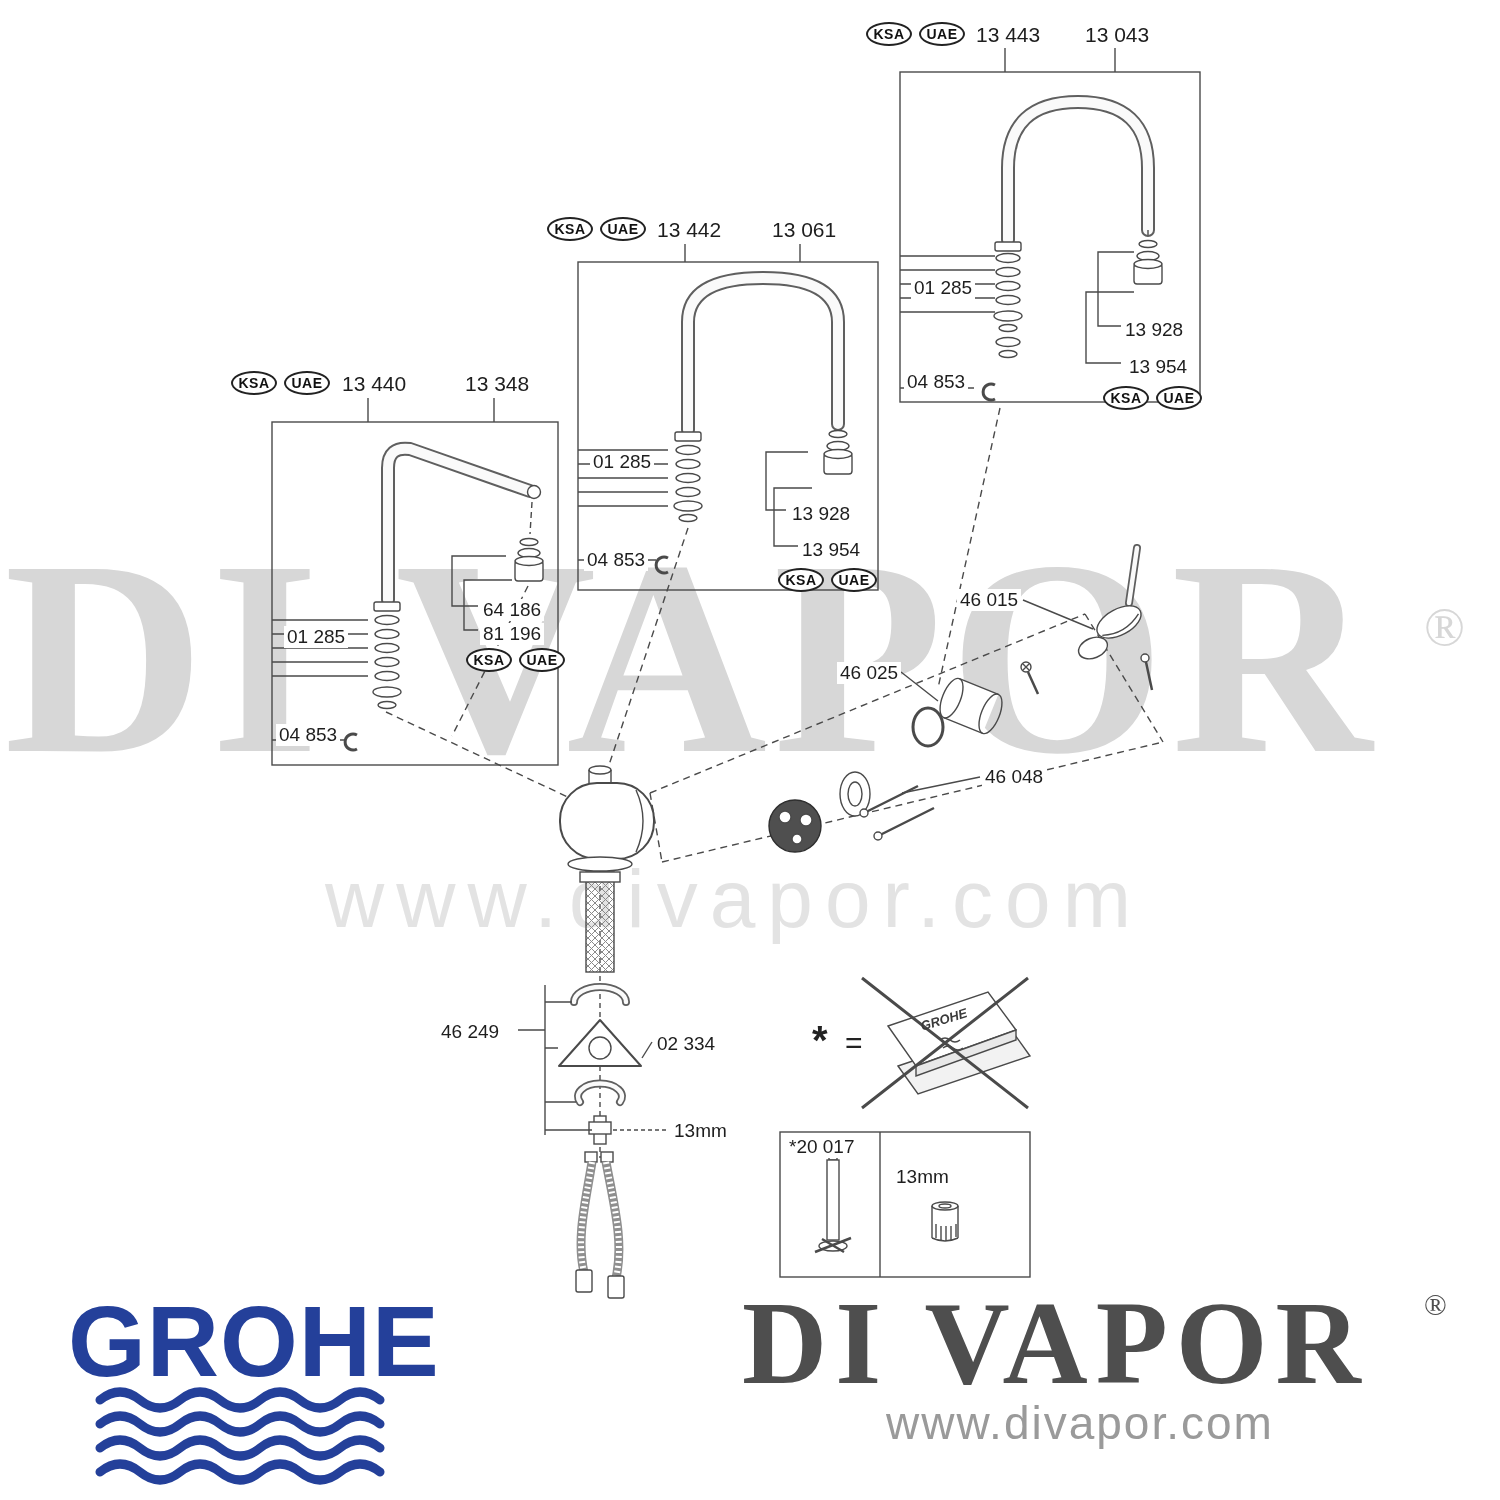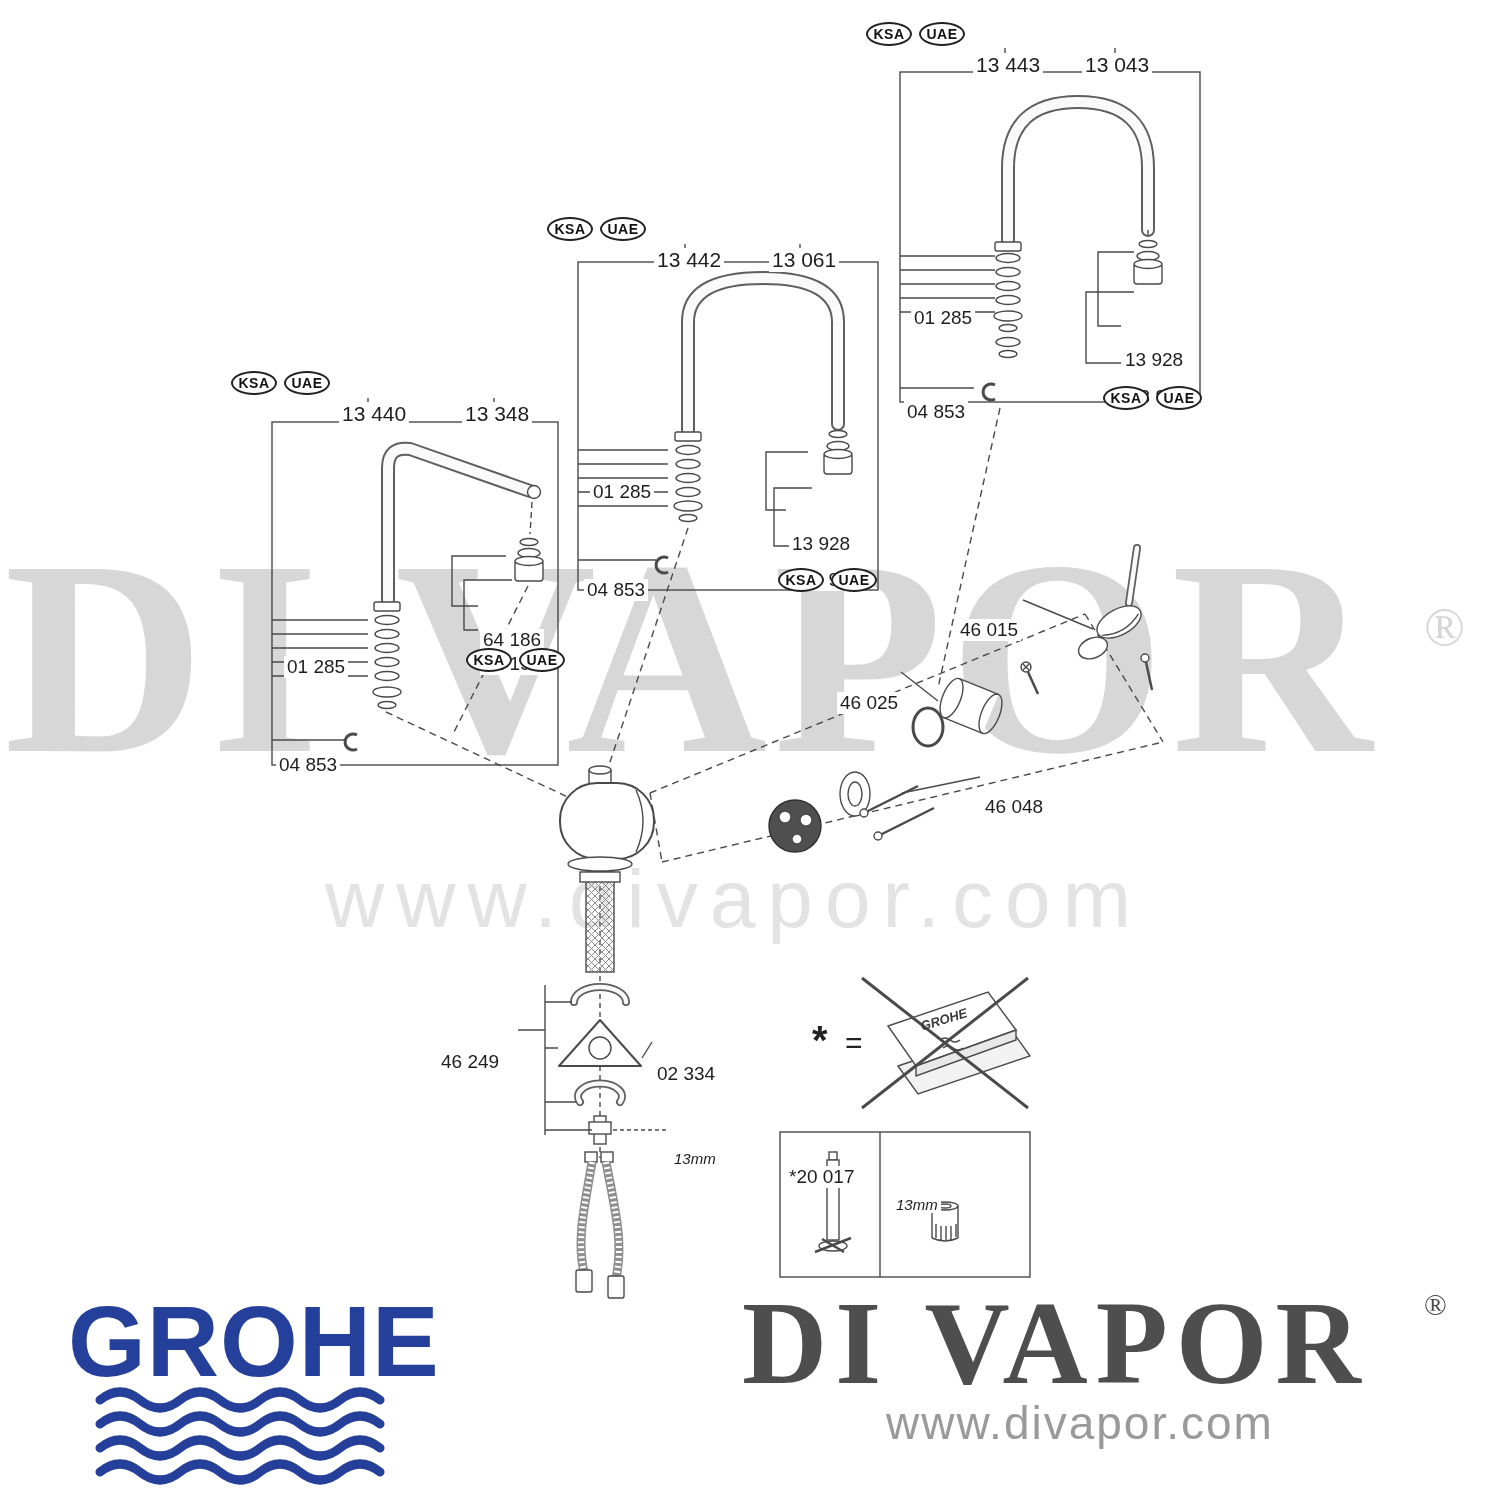--- a/index.html
+++ b/index.html
@@ -15,23 +15,23 @@
   .wm-url { position:absolute; left:325px; top:852px; font-size:82px; letter-spacing:12px;
     color:#e3e3e3; z-index:0; white-space:nowrap; }
 
   svg.art { position:absolute; left:0; top:0; z-index:2; }
   .tube-o { stroke:#5f5f5f; stroke-width:14; stroke-linecap:round; fill:none; }
   .tube-i { stroke:#fafafa; stroke-width:10; stroke-linecap:round; fill:none; }
   .tube-o2 { stroke:#5f5f5f; stroke-width:8; stroke-linecap:round; fill:none; }
   .tube-i2 { stroke:#fafafa; stroke-width:4.5; stroke-linecap:round; fill:none; }
 
   .lbl { position:absolute; white-space:nowrap; font-size:19px; color:#1e1e1e;
-    background:#fff; padding:0 3px; line-height:1.15; z-index:3;margin-top:30px; }
+    background:#fff; padding:0 3px; line-height:1.15; z-index:3; }
   .hdr { font-size:21px; }
-  .small { font-size:15px;font-style:italic; }
+  .small { font-size:19px; }
   .badge { position:absolute; width:46px; height:24px; border:2px solid #222; border-radius:50%;
     font-weight:bold; font-size:14px; line-height:20px; text-align:center; color:#111;
     background:#fff; letter-spacing:0.5px; z-index:3; }
 
   .star { position:absolute; left:812px; top:1018px; font-size:40px; font-weight:bold; color:#222; z-index:3; }
   .eq { position:absolute; left:845px; top:1026px; font-size:30px; color:#222; z-index:3; }
   .plate-brand { position:absolute; left:920px; top:1012px; font-size:13px; font-weight:bold;
     font-style:italic; color:#3a3a3a; transform:rotate(-17deg); z-index:3; }
 
   .grohe { position:absolute; left:68px; top:1284px; font-size:100px; font-weight:bold;

